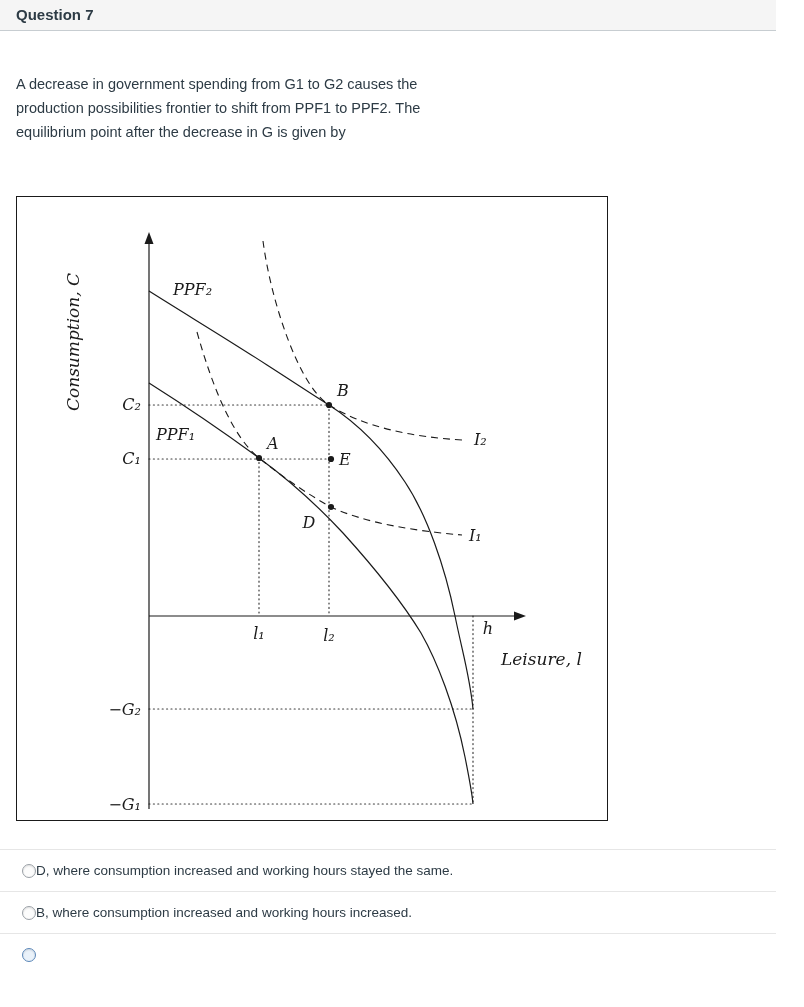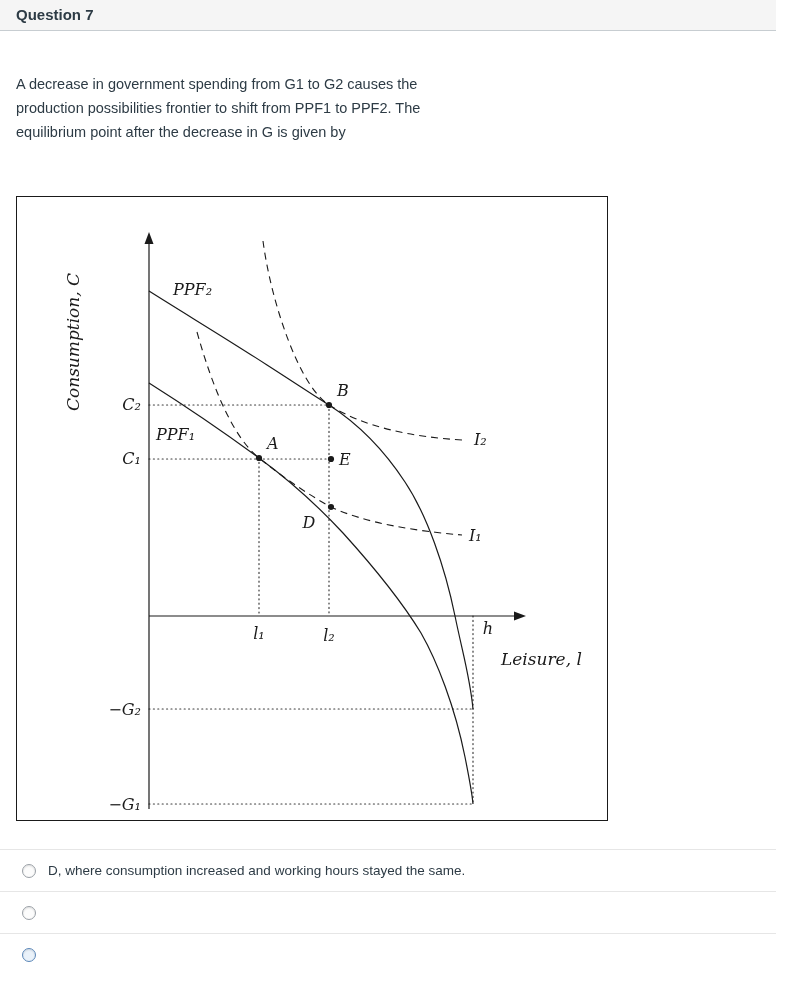--- a/index.html
+++ b/index.html
@@ -61,21 +61,20 @@
     border-radius: 50%;
     background: #fcfcfc;
     box-shadow: inset 0 1px 2px rgba(0,0,0,0.12);
     flex: 0 0 auto;
   }
   .radio.focused {
     border-color: #5b87b8;
     background: #eaf2fa;
   }
   .answer-label {
-    margin-left: 12px;
     font-size: 13.5px;
     color: #2d3b45;
   }
   svg text {
     font-family: "DejaVu Serif", serif;
     font-style: italic;
     fill: #1a1a1a;
   }
   svg .axis-label { font-size: 17px; }
   svg .tick-label { font-size: 16px; }
@@ -152,20 +151,21 @@
       </svg>
     </div>
 
     <div class="answers">
       <div class="answer-row">
         <span class="radio"></span>
         <span class="answer-label">D, where consumption increased and working hours stayed the same.</span>
       </div>
       <div class="answer-row">
         <span class="radio"></span>
+        <span class="answer-label">B, where consumption increased and working hours increased.</span>
       </div>
       <div class="answer-row">
         <span class="radio focused"></span>
       </div>
     </div>
 
   </div>
 </div>
 
 </body></html>

